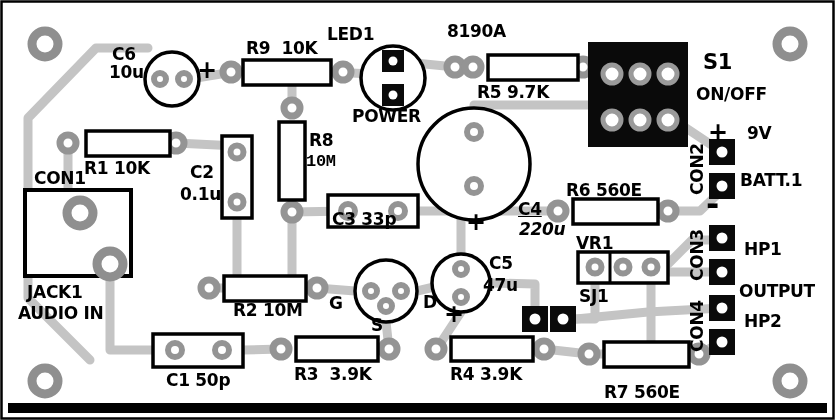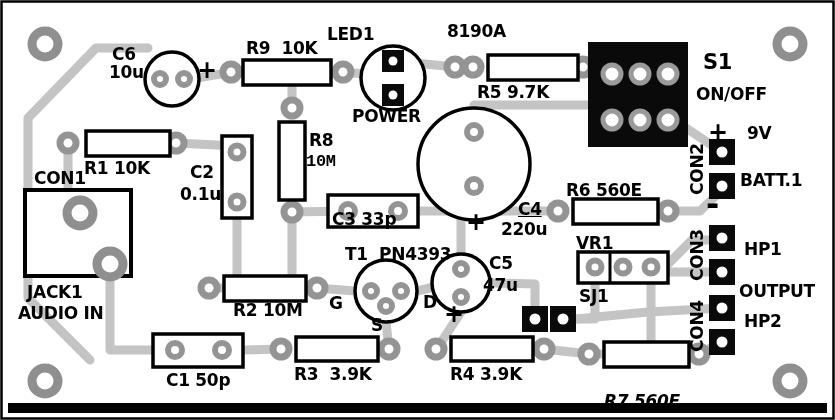--- a/index.html
+++ b/index.html
@@ -243,39 +243,38 @@
       <div class="lbl" style="left: 747px; top: 125px;">9V</div>
       <div class="lbl" style="left: 740px; top: 172px;">BATT.1</div>
       <div class="lbl" style="left: 706px; top: 188px; font-size: 32px;">-</div>
       <div class="lbl" style="left: 84px; top: 160px;">R1 10K</div>
       <div class="lbl" style="left: 190px; top: 164px;">C2</div>
       <div class="lbl" style="left: 180px; top: 186px;">0.1u</div>
       <div class="lbl" style="left: 309px; top: 132px;">R8</div>
       <div class="lbl" style="left: 306px; top: 153px; font-family: Liberation Mono, monospace;">10M</div>
       <div class="lbl" style="left: 332px; top: 179px; margin-top: 32px;">C3 33p</div>
       <div class="lbl" style="left: 518px; top: 201px; text-decoration: underline;">C4</div>
-      <div class="lbl" style="left: 501px; top: 221px;">220u</div>
+      <div class="lbl" style="left: 519px; top: 221px; font-style: italic;">220u</div>
       <div class="lbl" style="left: 466px; top: 210px; font-size: 24px;">+</div>
       <div class="lbl" style="left: 566px; top: 182px;">R6 560E</div>
       <div class="lbl" style="left: 34px; top: 170px;">CON1</div>
       <div class="lbl" style="left: 27px; top: 284px;">JACK1</div>
       <div class="lbl" style="left: 18px; top: 305px;">AUDIO IN</div>
       <div class="lbl" style="left: 233px; top: 302px;">R2 10M</div>
-      <div class="lbl" style="left: 345px; top: 246px;">T1  PN4393</div>
       <div class="lbl" style="left: 329px; top: 295px;">G</div>
       <div class="lbl" style="left: 371px; top: 317px;">S</div>
       <div class="lbl" style="left: 423px; top: 294px;">D</div>
       <div class="lbl" style="left: 489px; top: 255px; text-align: center;">C5</div>
       <div class="lbl" style="left: 483px; top: 277px;">47u</div>
       <div class="lbl" style="left: 444px; top: 302px; font-size: 24px;">+</div>
       <div class="lbl" style="left: 545px; top: 288px; margin-left: 34px;">SJ1</div>
       <div class="lbl" style="left: 576px; top: 235px;">VR1</div>
       <div class="lbl vlbl" style="left: 667px; top: 246px; font-size: 17px;">CON3</div>
       <div class="lbl" style="left: 744px; top: 241px; text-align: right;">HP1</div>
       <div class="lbl" style="left: 739px; top: 283px;">OUTPUT</div>
       <div class="lbl vlbl" style="left: 667px; top: 317px; font-size: 17px;">CON4</div>
       <div class="lbl" style="left: 744px; top: 313px;">HP2</div>
       <div class="lbl" style="left: 166px; top: 372px;">C1 50p</div>
       <div class="lbl" style="left: 294px; top: 366px;">R3  3.9K</div>
       <div class="lbl" style="left: 450px; top: 366px;">R4 3.9K</div>
-      <div class="lbl" style="left: 604px; top: 393px; font-style: italic;">R7 560E</div>
+      <div class="lbl" style="left: 604px; top: 384px;">R7 560E</div>
     </div>
 </div>
 
 </body></html>

